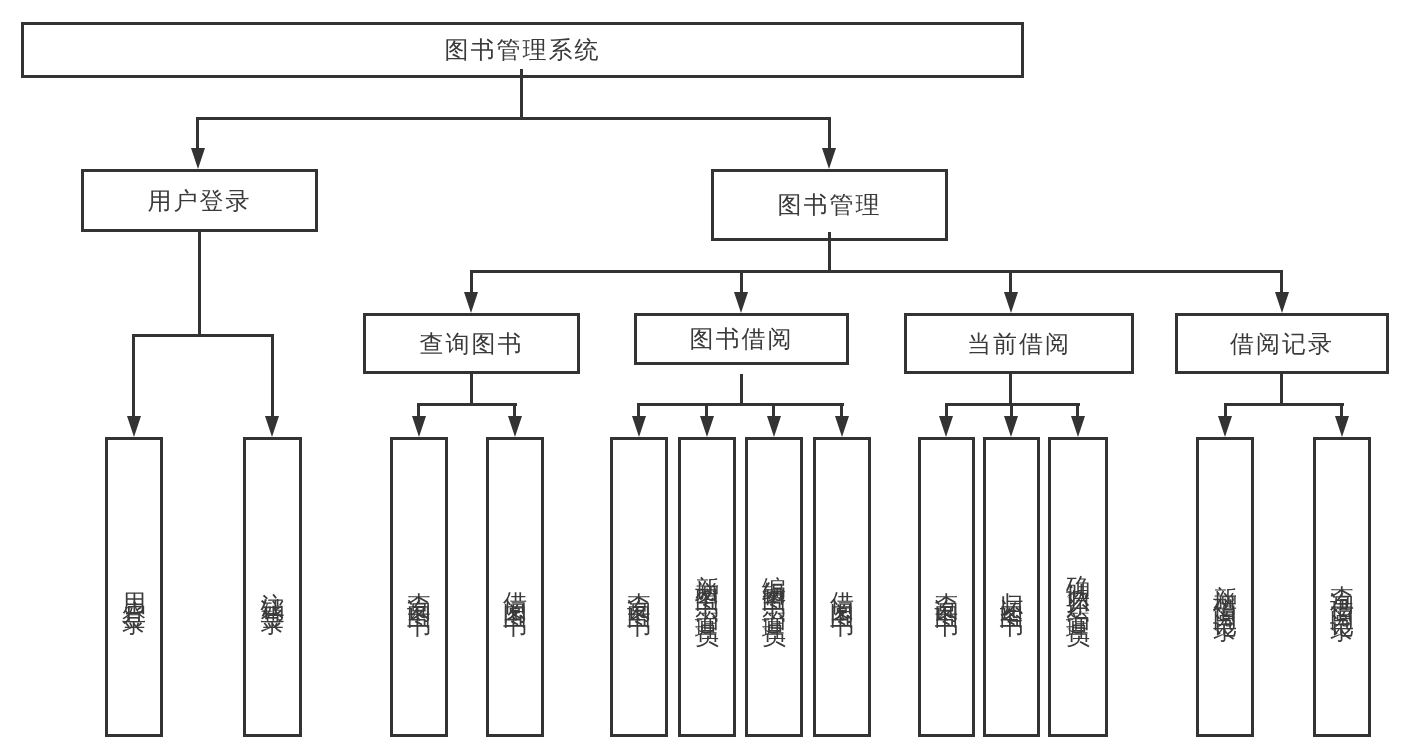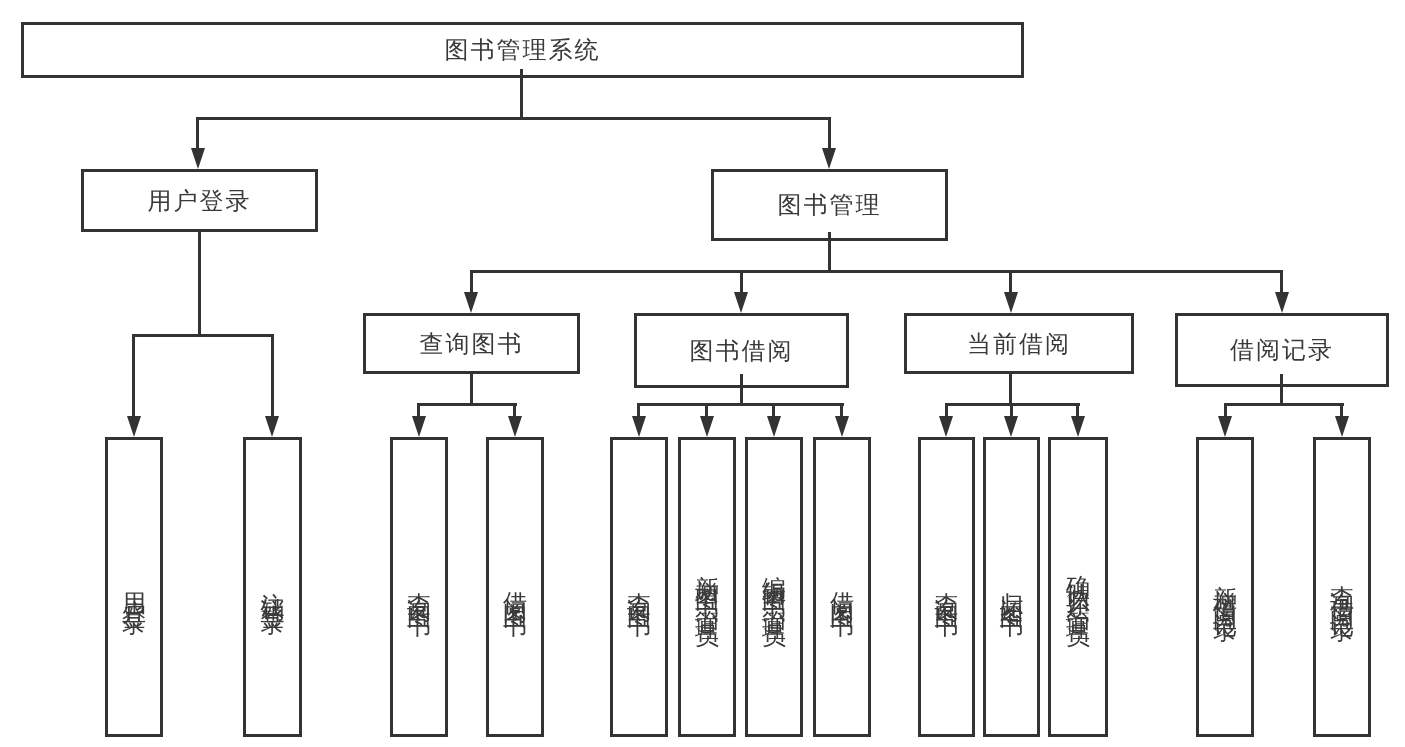--- a/index.html
+++ b/index.html
@@ -106,27 +106,27 @@
   <div class="vl" style="left:740px; top:270px; height:25px;"></div>
   <div class="ar" style="left:734px; top:292px;"></div>
   <div class="vl" style="left:1009px; top:270px; height:25px;"></div>
   <div class="ar" style="left:1004px; top:292px;"></div>
   <div class="vl" style="left:1280px; top:270px; height:25px;"></div>
   <div class="ar" style="left:1275px; top:292px;"></div>
 
   <div class="node" style="left:363px; top:313px; width:217px; height:61px;">
     <span>查询图书</span>
   </div>
-  <div class="node" style="left:634px; top:313px; width:215px; height:75px;">
+  <div class="node" style="left:634px; top:313px; width:215px; height:52px;">
     <span>图书借阅</span>
   </div>
   <div class="node" style="left:904px; top:313px; width:230px; height:61px;">
     <span>当前借阅</span>
   </div>
-  <div class="node" style="left:1175px; top:313px; width:214px; height:74px;">
+  <div class="node" style="left:1175px; top:313px; width:214px; height:61px;">
     <span>借阅记录</span>
   </div>
 
   <div class="vl" style="left:470px; top:374px; height:32px;"></div>
   <div class="hl" style="left:417px; top:403px; width:100px;"></div>
   <div class="vl" style="left:417px; top:403px; height:16px;"></div>
   <div class="ar" style="left:412px; top:416px;"></div>
   <div class="vl" style="left:513px; top:403px; height:16px;"></div>
   <div class="ar" style="left:508px; top:416px;"></div>
 

